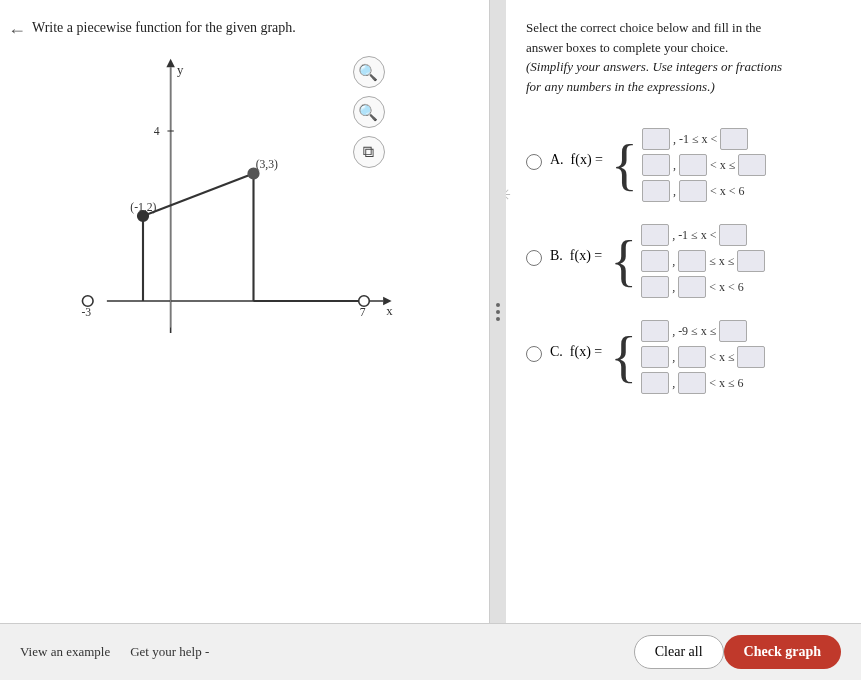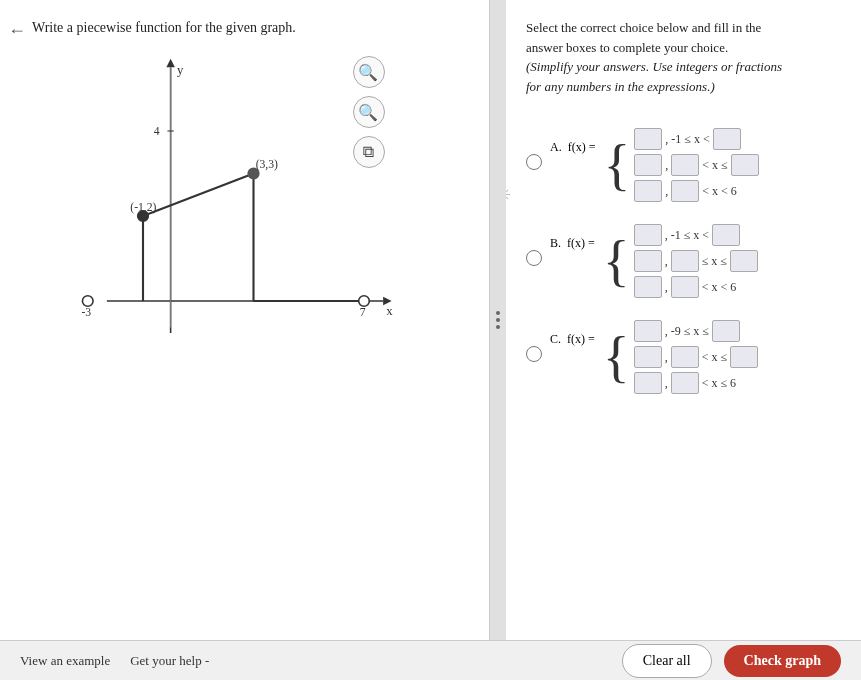--- a/index.html
+++ b/index.html
@@ -105,22 +105,22 @@
     }
     .option-radio {
       margin-top: 30px;
       width: 16px;
       height: 16px;
       cursor: pointer;
       accent-color: #333;
       flex-shrink: 0;
     }
     .option-label {
-      font-size: 12px;
-      margin-top: 16px;
+      font-size: 14px;
+      margin-top: 28px;
       flex-shrink: 0;
     }
     .big-brace {
       font-size: 56px;
       line-height: 1;
       margin-top: 0;
       color: #333;
     }
     .pieces-col {
       display: flex;
@@ -148,21 +148,21 @@
       color: #333;
       white-space: nowrap;
     }
     .dot {
       width: 4px; height: 4px;
       border-radius: 50%;
       background: #666;
     }
     
     .bottom-bar {
-      height: 40px;
+      height: 57px;
       background: #f0f0f0;
       border-top: 1px solid #ccc;
       display: flex;
       align-items: center;
       justify-content: space-between;
       padding: 0 20px;
     }
     .bottom-left {
       display: flex;
       gap: 20px;
@@ -172,22 +172,20 @@
       font-size: 13px;
       color: #333;
       cursor: pointer;
       text-decoration: none;
       background: none;
       border: none;
       font-family: inherit;
     }
     .bottom-right {
       display: flex;
-      gap: 12px;
-      align-items: center;
     }
     .clear-all-btn {
       padding: 8px 20px;
       border-radius: 20px;
       border: 1px solid #aaa;
       background: #fff;
       font-size: 14px;
       cursor: pointer;
       font-family: inherit;
     }

